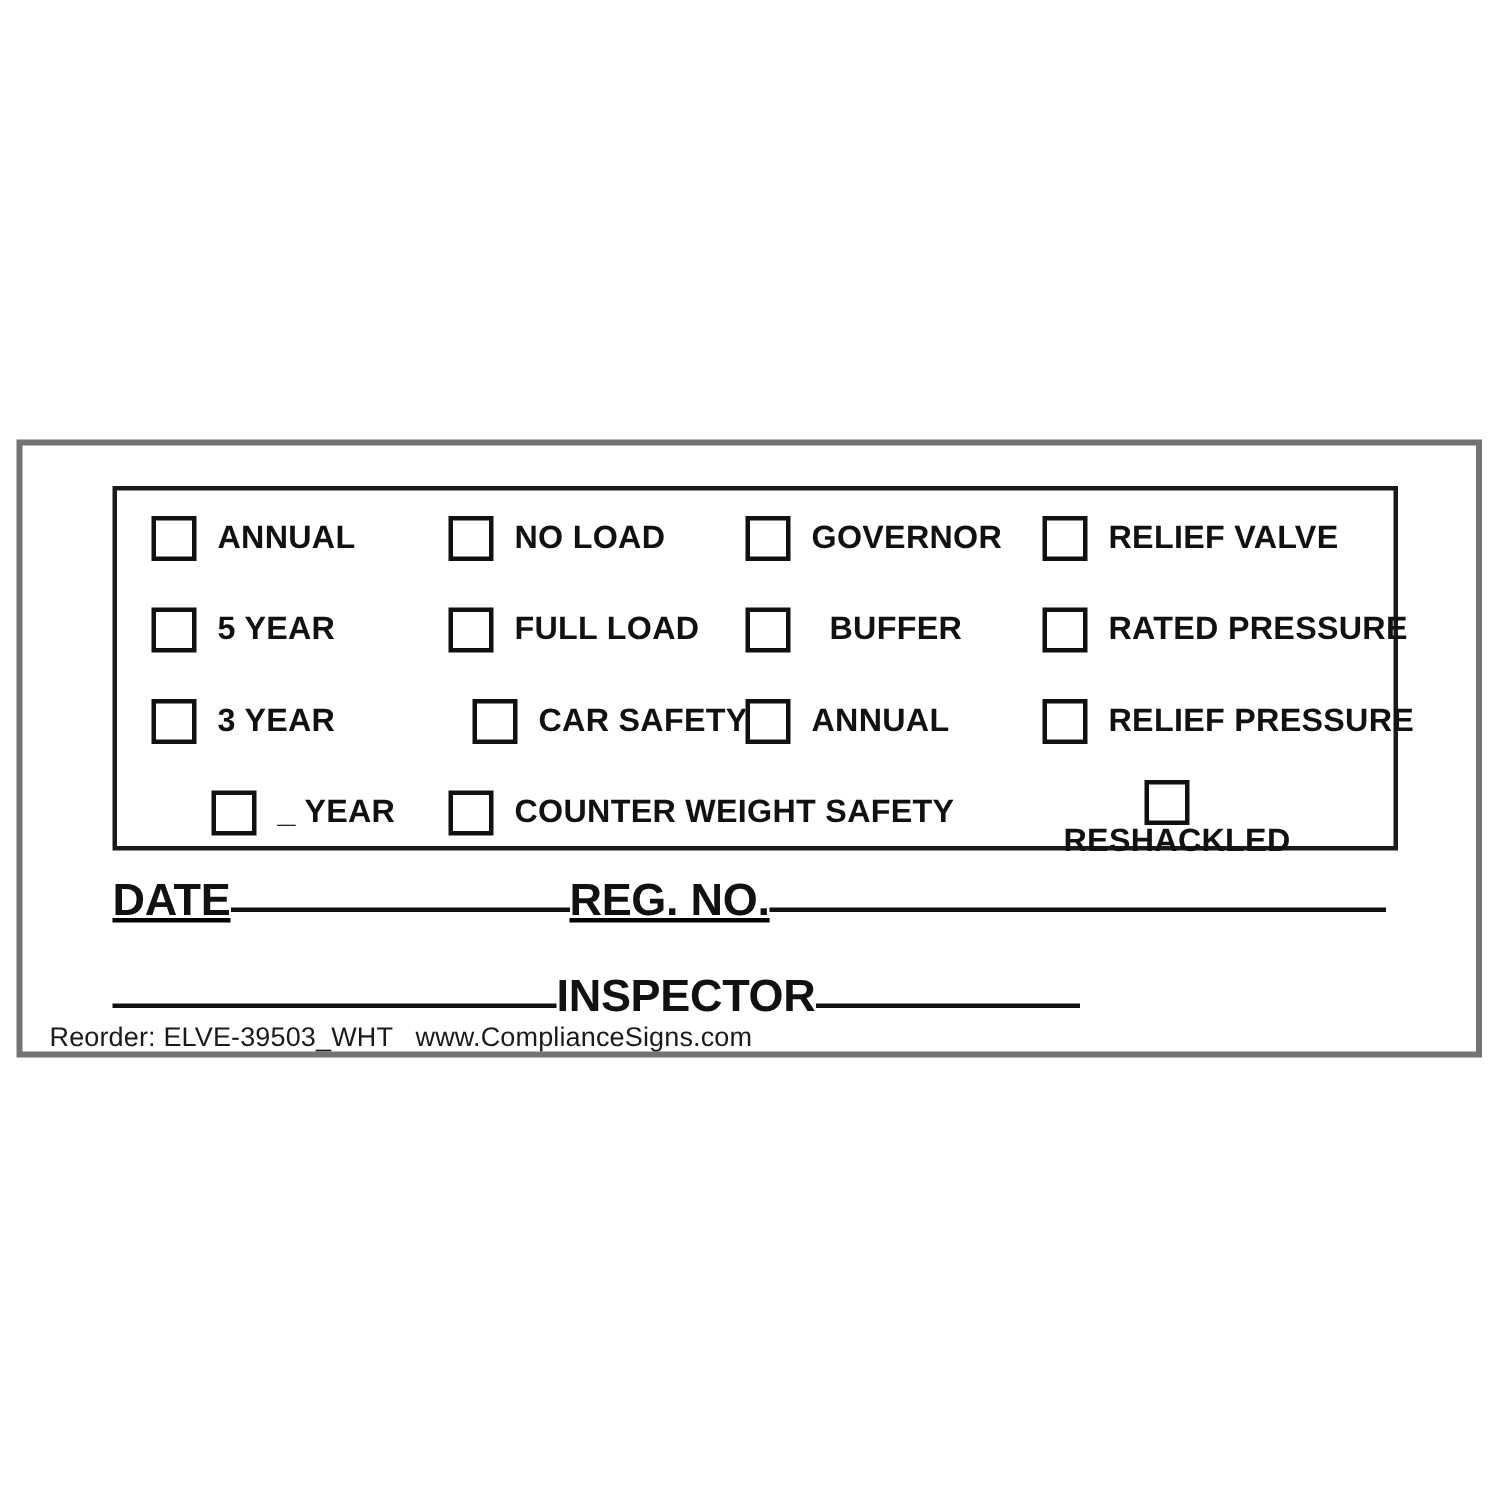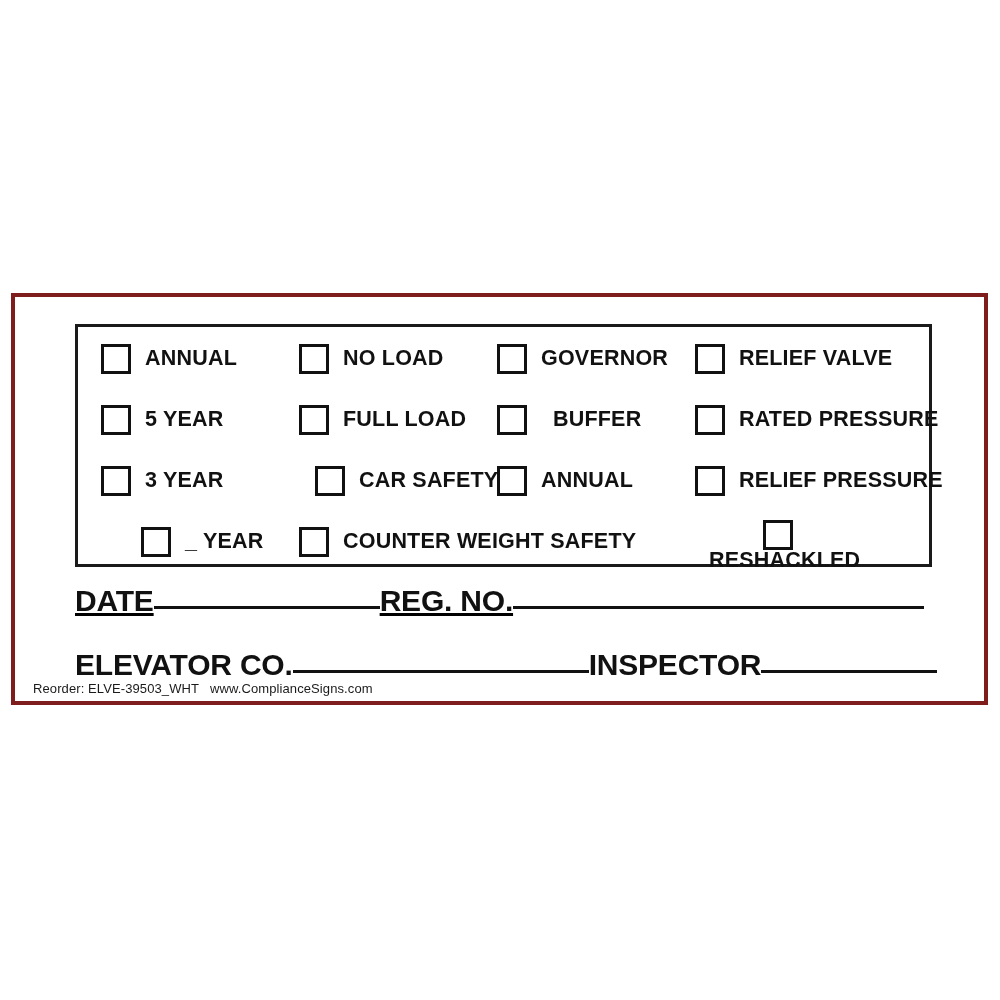--- a/index.html
+++ b/index.html
@@ -23,21 +23,21 @@
   }
 
   
   .label-plate {
     position: absolute;
     left: 11px;
     top: 293px;
     width: 977px;
     height: 412px;
     box-sizing: border-box;
-    border: 4px solid #7f1d1d;
+    border: 4px solid #737373;
     background: #ffffff;
   }
 
   
   .checklist-box {
     position: absolute;
     left: 60px;
     top: 27px;
     width: 857px;
     height: 243px;
@@ -109,21 +109,21 @@
     height: 0;
     border-bottom: 3.5px solid #111111;
     position: relative;
     top: -2px;
   }
 
   .footer-note {
     position: absolute;
     left: 18px;
     top: 385px;
-    font-size: 13px;
+    font-size: 18px;
     font-weight: normal;
     color: #1a1a1a;
     letter-spacing: 0.1px;
     white-space: pre;
     line-height: 1;
   }
 </style>
 </head>
 <body>
 
@@ -204,21 +204,20 @@
       </div>
 
     <div class="form-line line1" style="padding-left:60px;text-decoration:underline;">
       <span class="field-label">DATE</span>
       <span class="rule" style="width: 226px;"></span>
       <span class="field-label">REG. NO.</span>
       <span class="rule" style="width: 411px;"></span>
     </div>
 
     <div class="form-line line2" style="padding-left:60px;">
-      <span class="field-label">ELEVATOR CO.</span>
       <span class="rule" style="width: 296px;"></span>
       <span class="field-label">INSPECTOR</span>
       <span class="rule" style="width: 176px;"></span>
     </div>
 
     <div class="footer-note">Reorder: ELVE-39503_WHT   www.ComplianceSigns.com</div>
 
   </div>
 
 </div>

